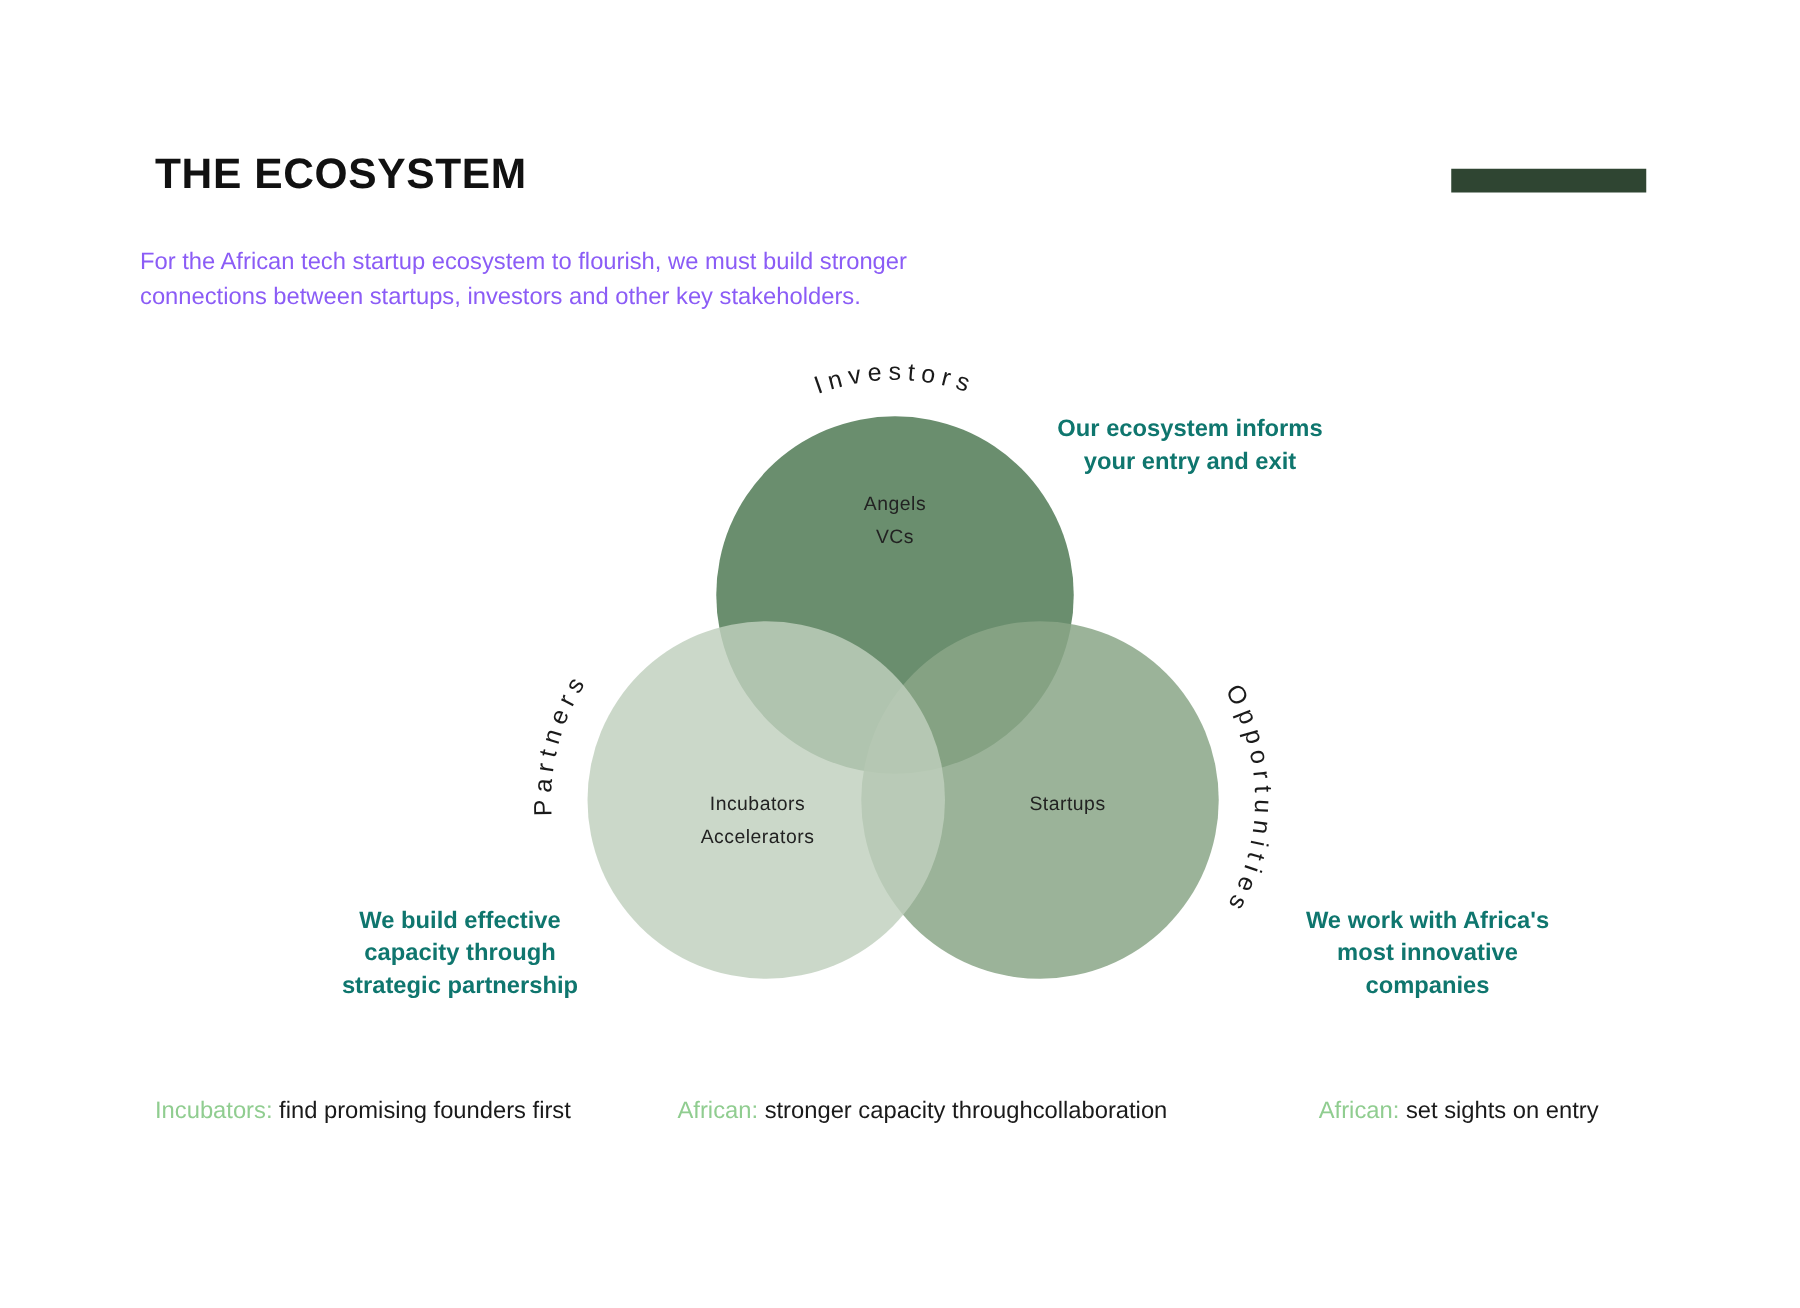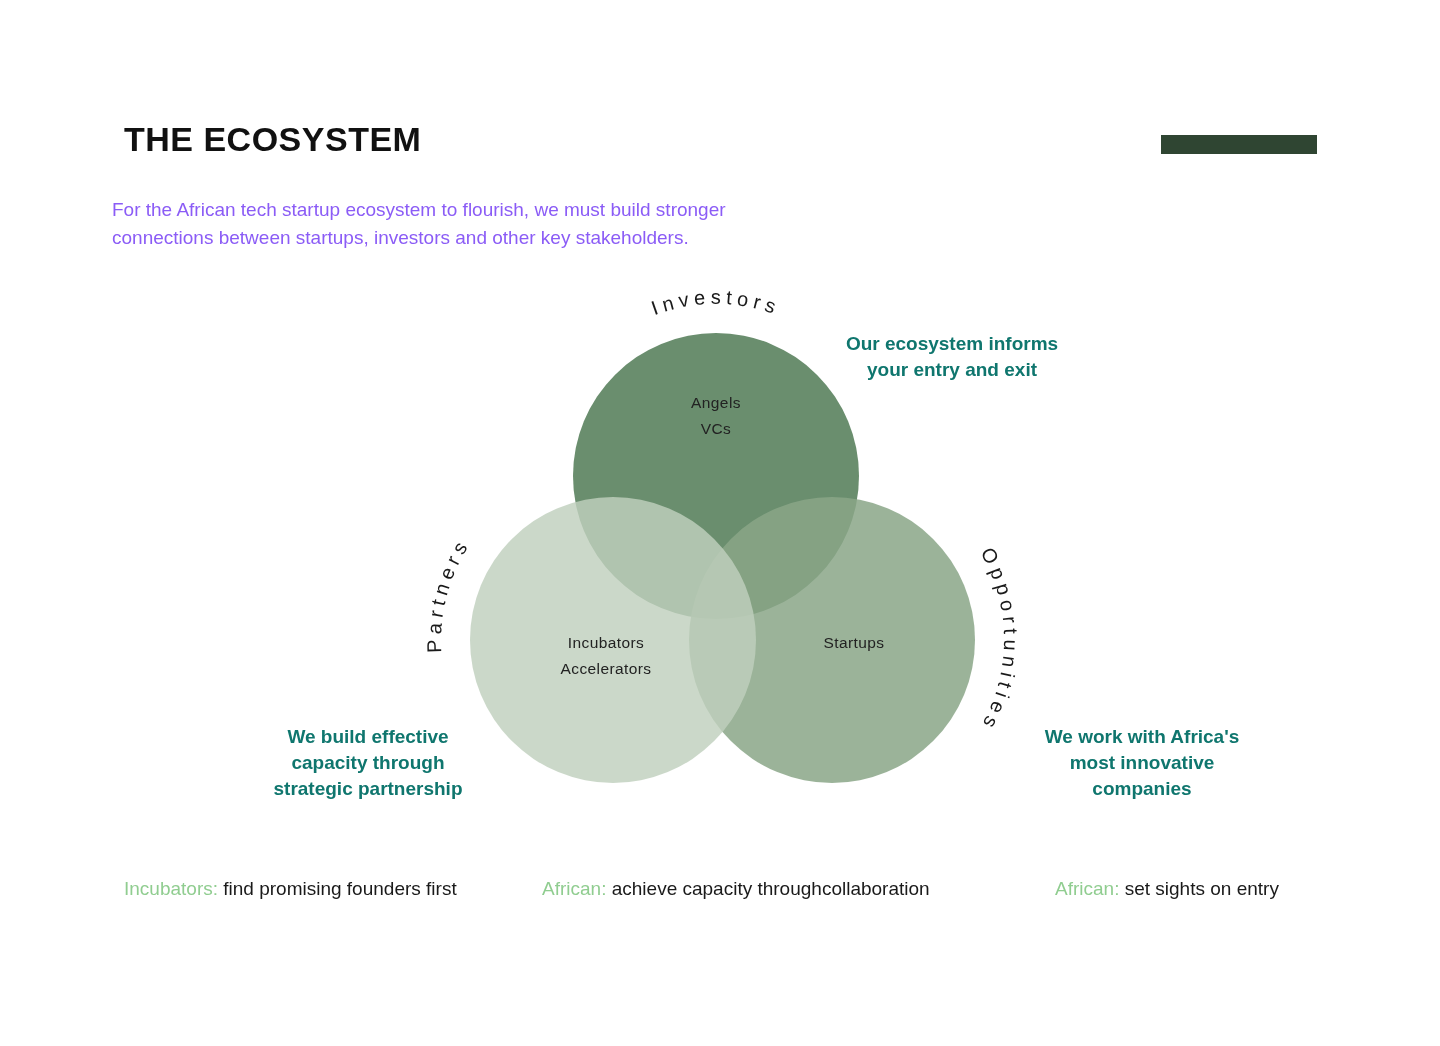--- a/index.html
+++ b/index.html
@@ -88,18 +88,18 @@
 <div class="caption caption-opportunities">We work with Africa's
 most innovative
 companies</div>
 
 <div class="footer-item footer-investors">
   <span class="flabel">Incubators:</span>
   <span class="ftext">find promising founders first</span>
 </div>
 <div class="footer-item footer-partners">
   <span class="flabel">African:</span>
-  <span class="ftext">achieve capacity throughcollaboration</span>
+  <span class="ftext">stronger capacity throughcollaboration</span>
 </div>
 <div class="footer-item footer-startups">
   <span class="flabel">African:</span>
   <span class="ftext">set sights on entry</span>
 </div>
 
 </body></html>

